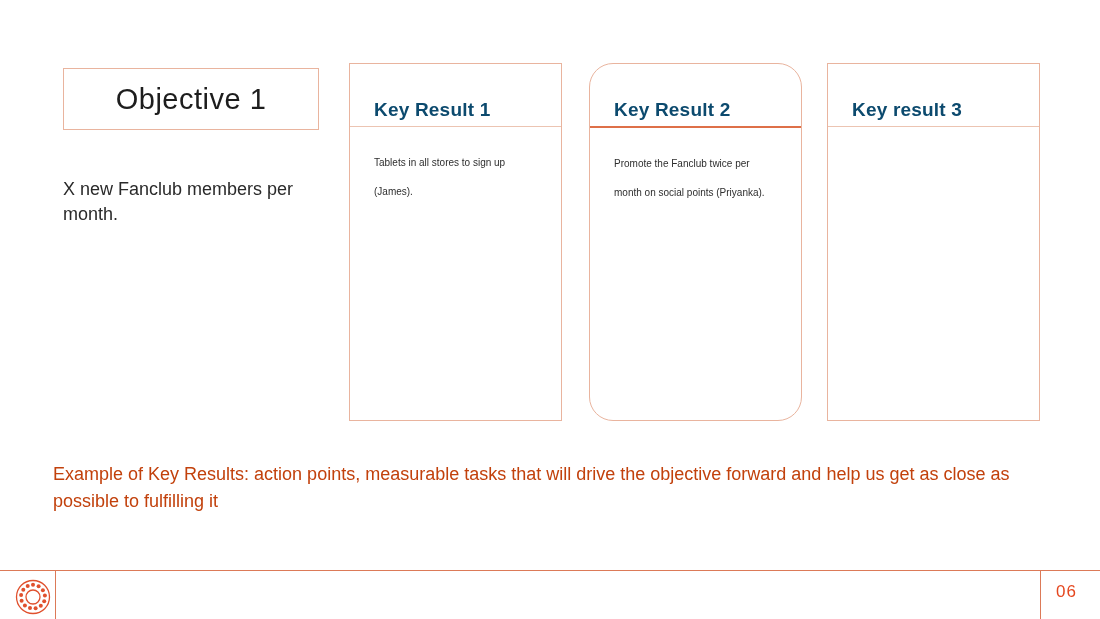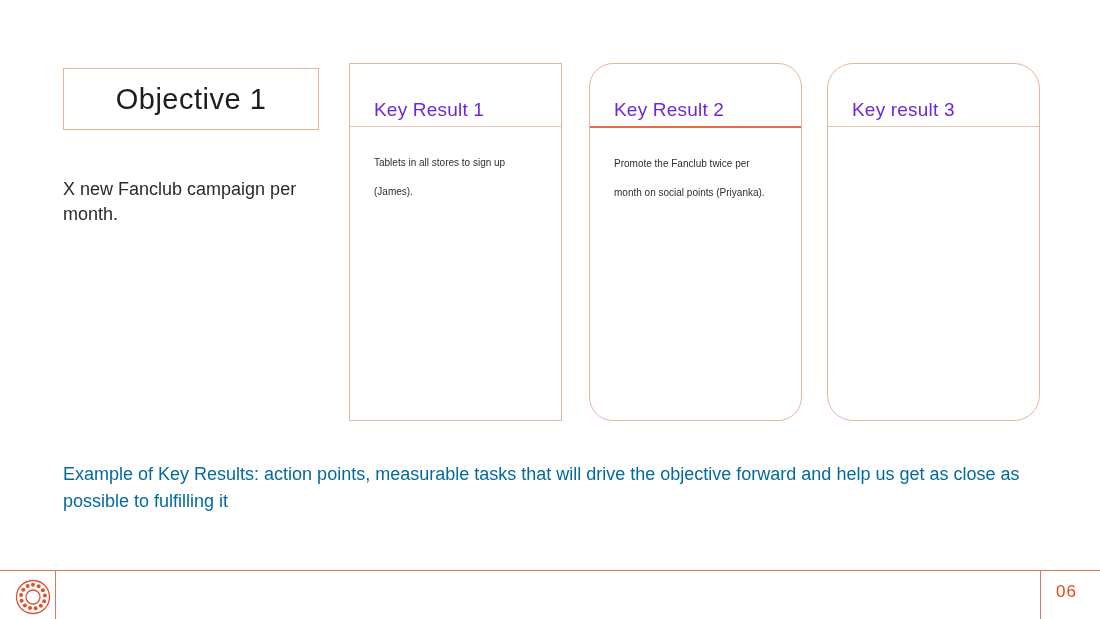--- a/index.html
+++ b/index.html
@@ -50,53 +50,53 @@
     position: absolute;
     top: 63px;
     width: 213px;
     height: 358px;
     border: 1px solid #e9b49e;
     background: #ffffff;
     box-sizing: border-box;
   }
   .card.c1 { left: 349px; }
   .card.c2 { left: 589px; border-radius: 24px; }
-  .card.c3 { left: 827px; border-radius: 26px; }
+  .card.c3 { left: 827px; }
   .card-header {
     height: 63px;
     display: flex;
     align-items: center;
     padding: 0 24px;
     box-sizing: border-box;
     border-bottom: 1px solid #ecc4b2;
   }
   .card.c2 .card-header { border-bottom: 2px solid #de7048; height: 64px; }
   .card-title {
     font-size: 19px;
-    font-weight: normal;
-    color: #6d28d9;
+    font-weight: bold;
+    color: #0c4a6e;
     letter-spacing: 0.2px;
     margin-top: 29px;
   }
   .card-body {
     padding: 21px 24px 0 24px;
     font-size: 10px;
     line-height: 29px;
     color: #2e2e2e;
   }
 
   
   .note {
     position: absolute;
-    left: 63px;
+    left: 53px;
     top: 461px;
     width: 958px;
     font-size: 18px;
     line-height: 27px;
-    color: #0369a1;
+    color: #c2410c;
   }
 
   
   .footer-hline {
     position: absolute;
     left: 0;
     top: 570px;
     width: 1100px;
     height: 0;
     border-top: 1px solid #dc7a58;
@@ -128,21 +128,21 @@
   }
 </style>
 </head>
 <body>
 
 <div class="slide">
 
   <div class="objective-box">
     <span class="objective-title">Objective 1</span>
   </div>
-  <div class="objective-desc">X new Fanclub campaign per month.</div>
+  <div class="objective-desc">X new Fanclub members per month.</div>
 
   <div class="card c1">
     <div class="card-header">
       <span class="card-title">Key Result 1</span>
     </div>
     <div class="card-body">Tablets in all stores to sign up (James).</div>
   </div>
 
   <div class="card c2">
     <div class="card-header">

